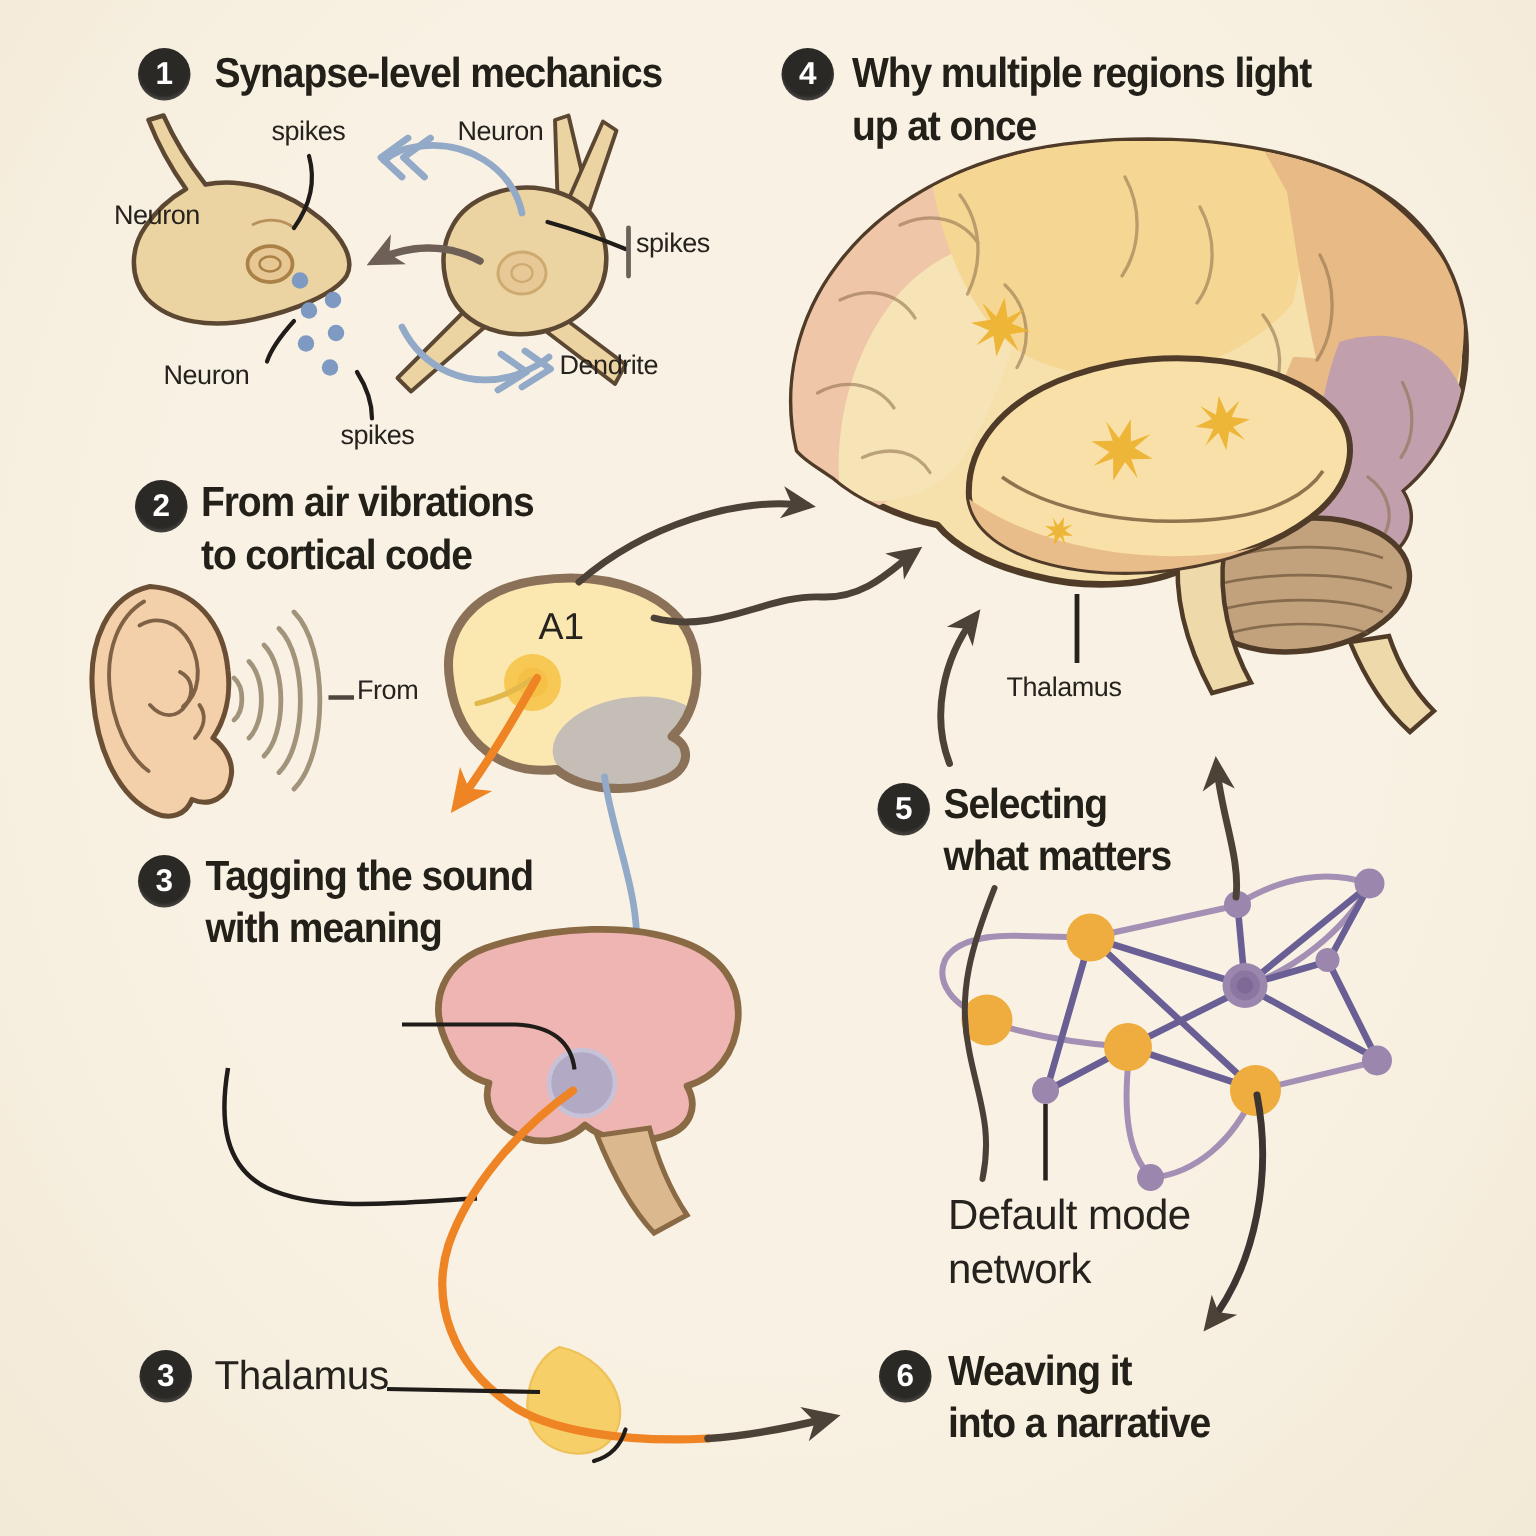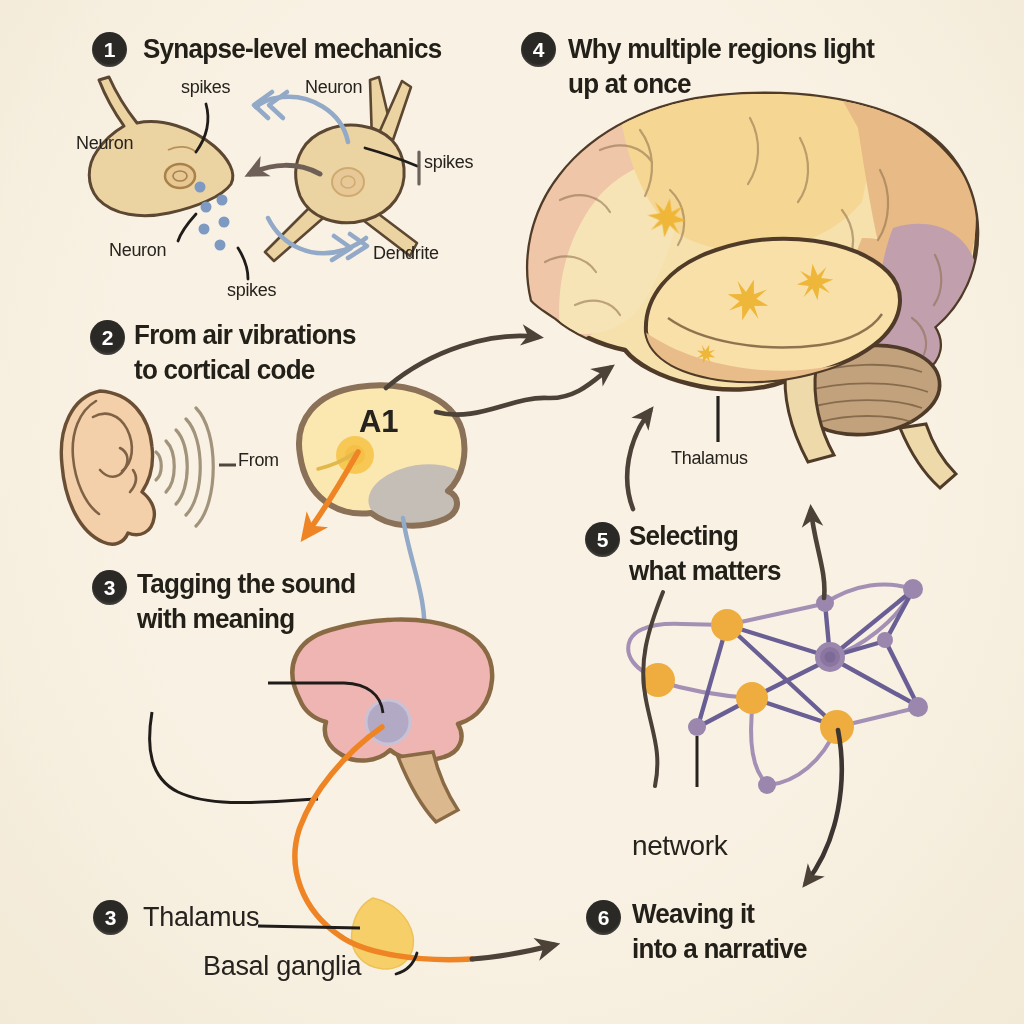--- a/index.html
+++ b/index.html
@@ -4,21 +4,21 @@
 <style>
   html,body{margin:0;padding:0;}
   #stage{
     position:relative;width:1024px;height:1024px;overflow:hidden;
     background:radial-gradient(ellipse at 50% 42%, #f9f2e4 55%, #f2e9d6 100%);
     font-family:"Liberation Sans",sans-serif;color:#26221e;
   }
   #art{position:absolute;left:0;top:0;}
   .label{position:absolute;font-size:18px;letter-spacing:-0.3px;color:#26221e;white-space:nowrap;}
   .label.sm27{font-size:27px;}
-  .label.big{font-size:31px;font-weight:700;letter-spacing:-0.2px;}
+  .label.big{font-size:25px;font-weight:400;letter-spacing:-0.2px;}
   .heading{position:absolute;font-size:28px;font-weight:700;letter-spacing:-0.8px;line-height:35px;
     transform:scaleX(.93);transform-origin:left top;white-space:nowrap;color:#232019;}
   .badge{position:absolute;width:35px;height:35px;border-radius:50%;background:#2b2926;color:#fff;
     display:flex;align-items:center;justify-content:center;font-size:21px;font-weight:700;
     box-shadow:inset 0 -2px 2px rgba(255,255,255,.12);}
   .dm{font-size:28px;letter-spacing:-0.4px;}
 </style>
 </head>
 <body>
 
@@ -282,26 +282,26 @@
   <div class="heading" style="left:632px;top:896px;">
     <div>Weaving it</div>
     <div>into a narrative</div>
   </div>
 
   <div class="label" style="left:181px;top:77px;">spikes</div>
   <div class="label" style="left:305px;top:77px;">Neuron</div>
   <div class="label" style="left:76px;top:133px;">Neuron</div>
   <div class="label" style="left:424px;top:152px;">spikes</div>
   <div class="label" style="left:109px;top:240px;">Neuron</div>
-  <div class="label" style="left:373px;top:243px;">Dendrite</div>
+  <div class="label" style="left:373px;top:233px;">Dendrite</div>
   <div class="label" style="left:227px;top:280px;">spikes</div>
 
   <div class="label big" style="left:359px;top:404px;">A1</div>
   <div class="label" style="left:238px;top:450px;">From</div>
 
   <div class="label" style="left:671px;top:448px;">Thalamus</div>
 
 
+  <div class="label dm" style="left:632px;top:794px;">Default mode</div>
   <div class="label dm" style="left:632px;top:830px;">network</div>
 
-  <div class="label sm27" style="left:203px;top:951px;">Basal ganglia</div>
 
 </div>
 
 </body></html>

